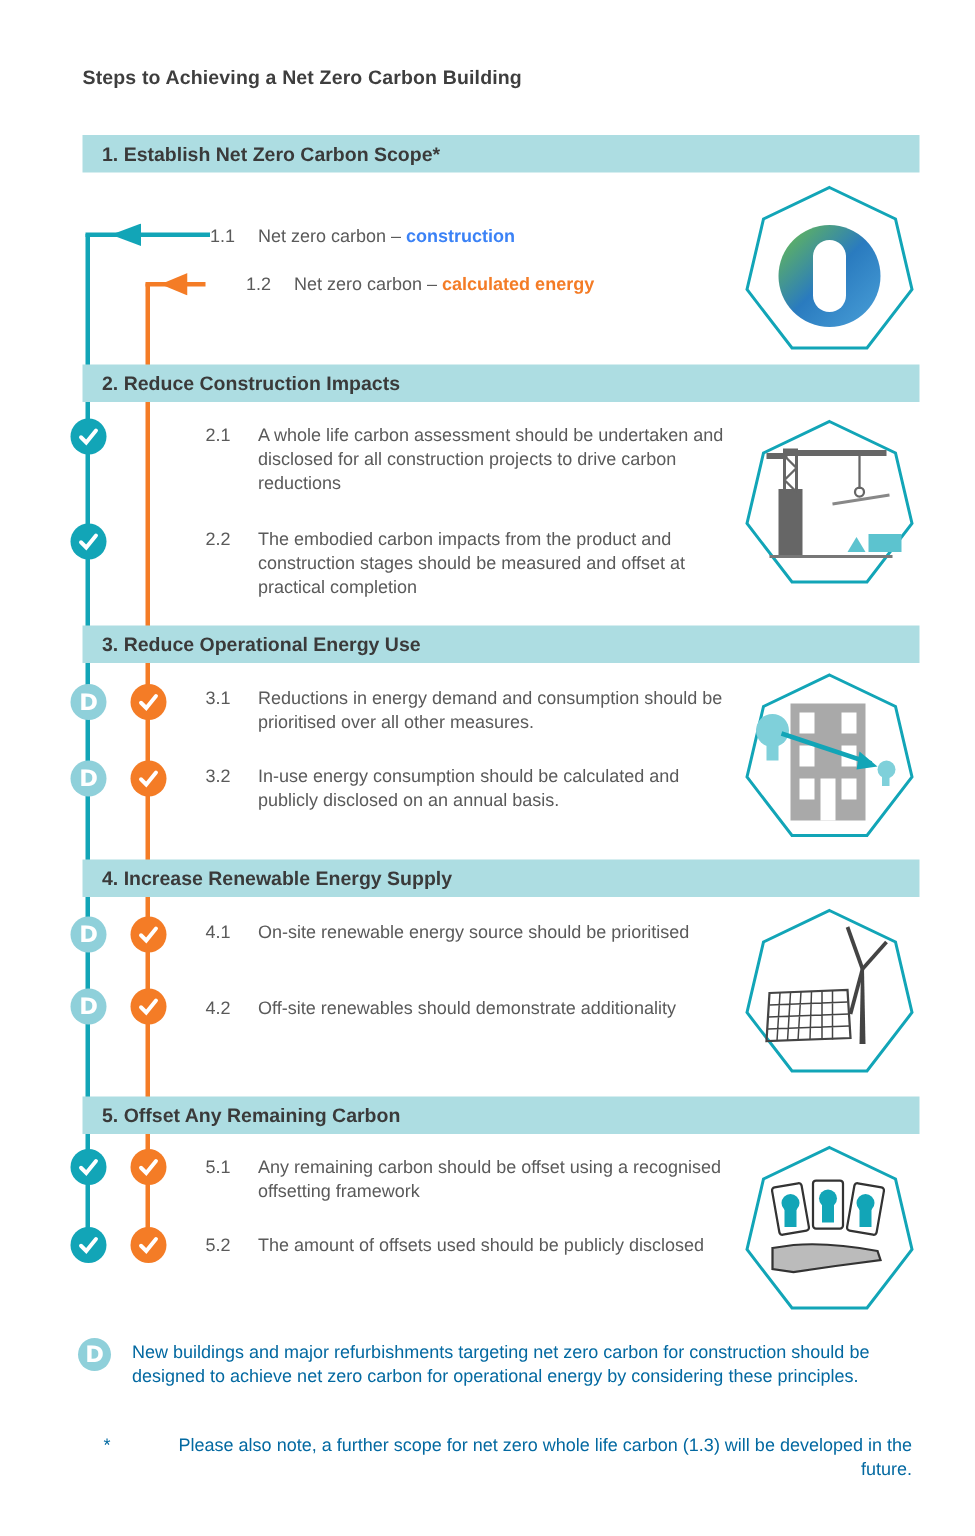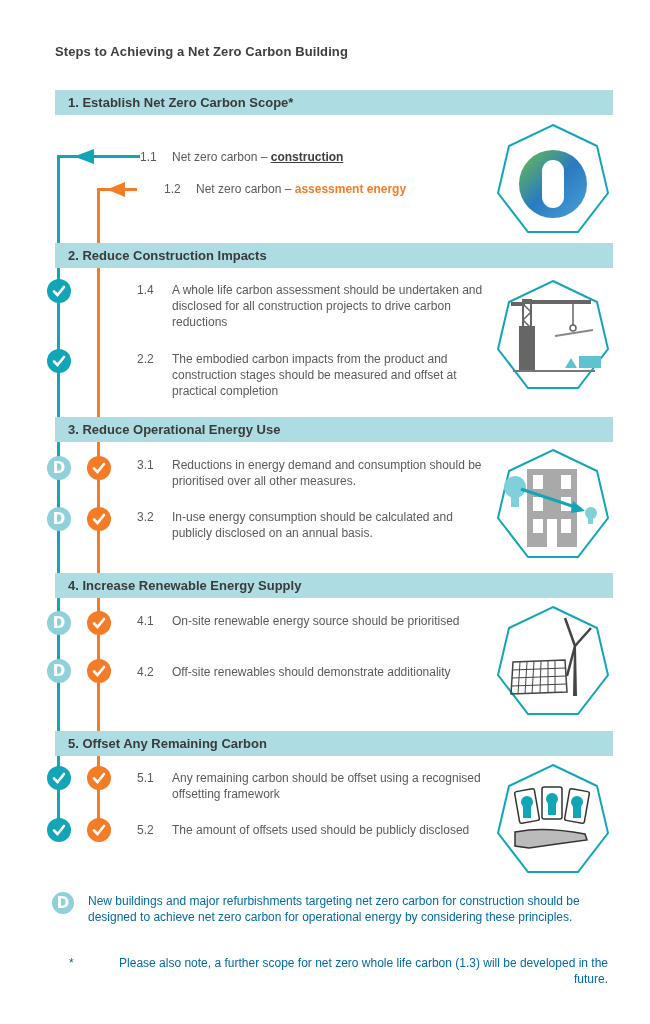--- a/index.html
+++ b/index.html
@@ -12,21 +12,21 @@
   .teal-v { background: #12a5b7; width: 3px; }
   .orange-v { background: #f47c26; width: 3px; }
   .circle { position: absolute; width: 24px; height: 24px; border-radius: 50%; z-index: 4; display: flex; align-items: center; justify-content: center; }
   .c-teal { background: #12a5b7; }
   .c-orange { background: #f47c26; }
   .c-d { background: #8fd0da; color: #fff; font-weight: bold; font-size: 15px; font-family: "DejaVu Sans", sans-serif; }
   .item { position: absolute; font-size: 12px; color: #5a5a5a; line-height: 16px; z-index: 2; }
   .item .num { position: absolute; left: 0; top: 0; }
   .item .txt { position: absolute; left: 35px; top: 0; width: 320px; }
   .scope { position: absolute; font-size: 12px; color: #5a5a5a; z-index: 2; }
-  .teal-b { color: #404040; font-weight: bold; text-decoration: underline; }
+  .teal-b { color: #3b82f6; font-weight: bold; }
   .orange-b { color: #f47c26; font-weight: bold; }
   .hept { position: absolute; width: 120px; height: 118px; z-index: 2; }
   .foot { position: absolute; font-size: 12px; color: #0369a1; line-height: 16px; }
 </style>
 </head>
 <body>
 
 <div class="title">Steps to Achieving a Net Zero Carbon Building</div>
 
 <div class="line teal-v" style="left:57px; top:156px; height:676px;"></div>
@@ -43,21 +43,21 @@
 
 <div class="band" style="top:90px;">
     <span>1. Establish Net Zero Carbon Scope*</span>
   </div>
 <div class="scope" style="left:140px; top:150px;">
   <span>1.1</span>
   <span style="position:absolute; left:32px; white-space:nowrap;"><span>Net zero carbon – </span><span class="teal-b">construction</span></span>
 </div>
 <div class="scope" style="left:140px; top:182px;margin-left:24px;">
   <span>1.2</span>
-  <span style="position:absolute; left:32px; white-space:nowrap;"><span>Net zero carbon – </span><span class="orange-b">assessment energy</span></span>
+  <span style="position:absolute; left:32px; white-space:nowrap;"><span>Net zero carbon – </span><span class="orange-b">calculated energy</span></span>
 </div>
 <svg class="hept" style="left:493px; top:122px;" viewBox="0 0 120 118">
   <defs>
       <linearGradient id="g1" x1="0" y1="0" x2="1" y2="1">
         <stop offset="0" stop-color="#6cc04a"></stop>
         <stop offset="0.5" stop-color="#2a7bbf"></stop>
         <stop offset="1" stop-color="#4aa0d8"></stop>
       </linearGradient>
     </defs>
   <polygon points="60,3 104,24 115,71 85,110 35,110 5,71 16,24" fill="none" stroke="#12a5b7" stroke-width="2"></polygon>
@@ -67,21 +67,21 @@
 
 <div class="band" style="top:243px;">
     <span>2. Reduce Construction Impacts</span>
   </div>
 <div class="circle c-teal" style="left:47px; top:279px;">
     <svg width="14" height="14" viewBox="0 0 14 14">
       <path d="M2 7.5 L5.5 11 L12 3" stroke="#fff" stroke-width="2.6" fill="none" stroke-linecap="round"></path>
     </svg>
   </div>
 <div class="item" style="left:137px; top:282px;">
-    <span class="num">1.4</span>
+    <span class="num">2.1</span>
     <span class="txt">A whole life carbon assessment should be undertaken and disclosed for all construction projects to drive carbon reductions</span>
   </div>
 <div class="circle c-teal" style="left:47px; top:349px;">
     <svg width="14" height="14" viewBox="0 0 14 14">
       <path d="M2 7.5 L5.5 11 L12 3" stroke="#fff" stroke-width="2.6" fill="none" stroke-linecap="round"></path>
     </svg>
   </div>
 <div class="item" style="left:137px; top:351px;">
     <span class="num">2.2</span>
     <span class="txt">The embodied carbon impacts from the product and construction stages should be measured and offset at practical completion</span>

